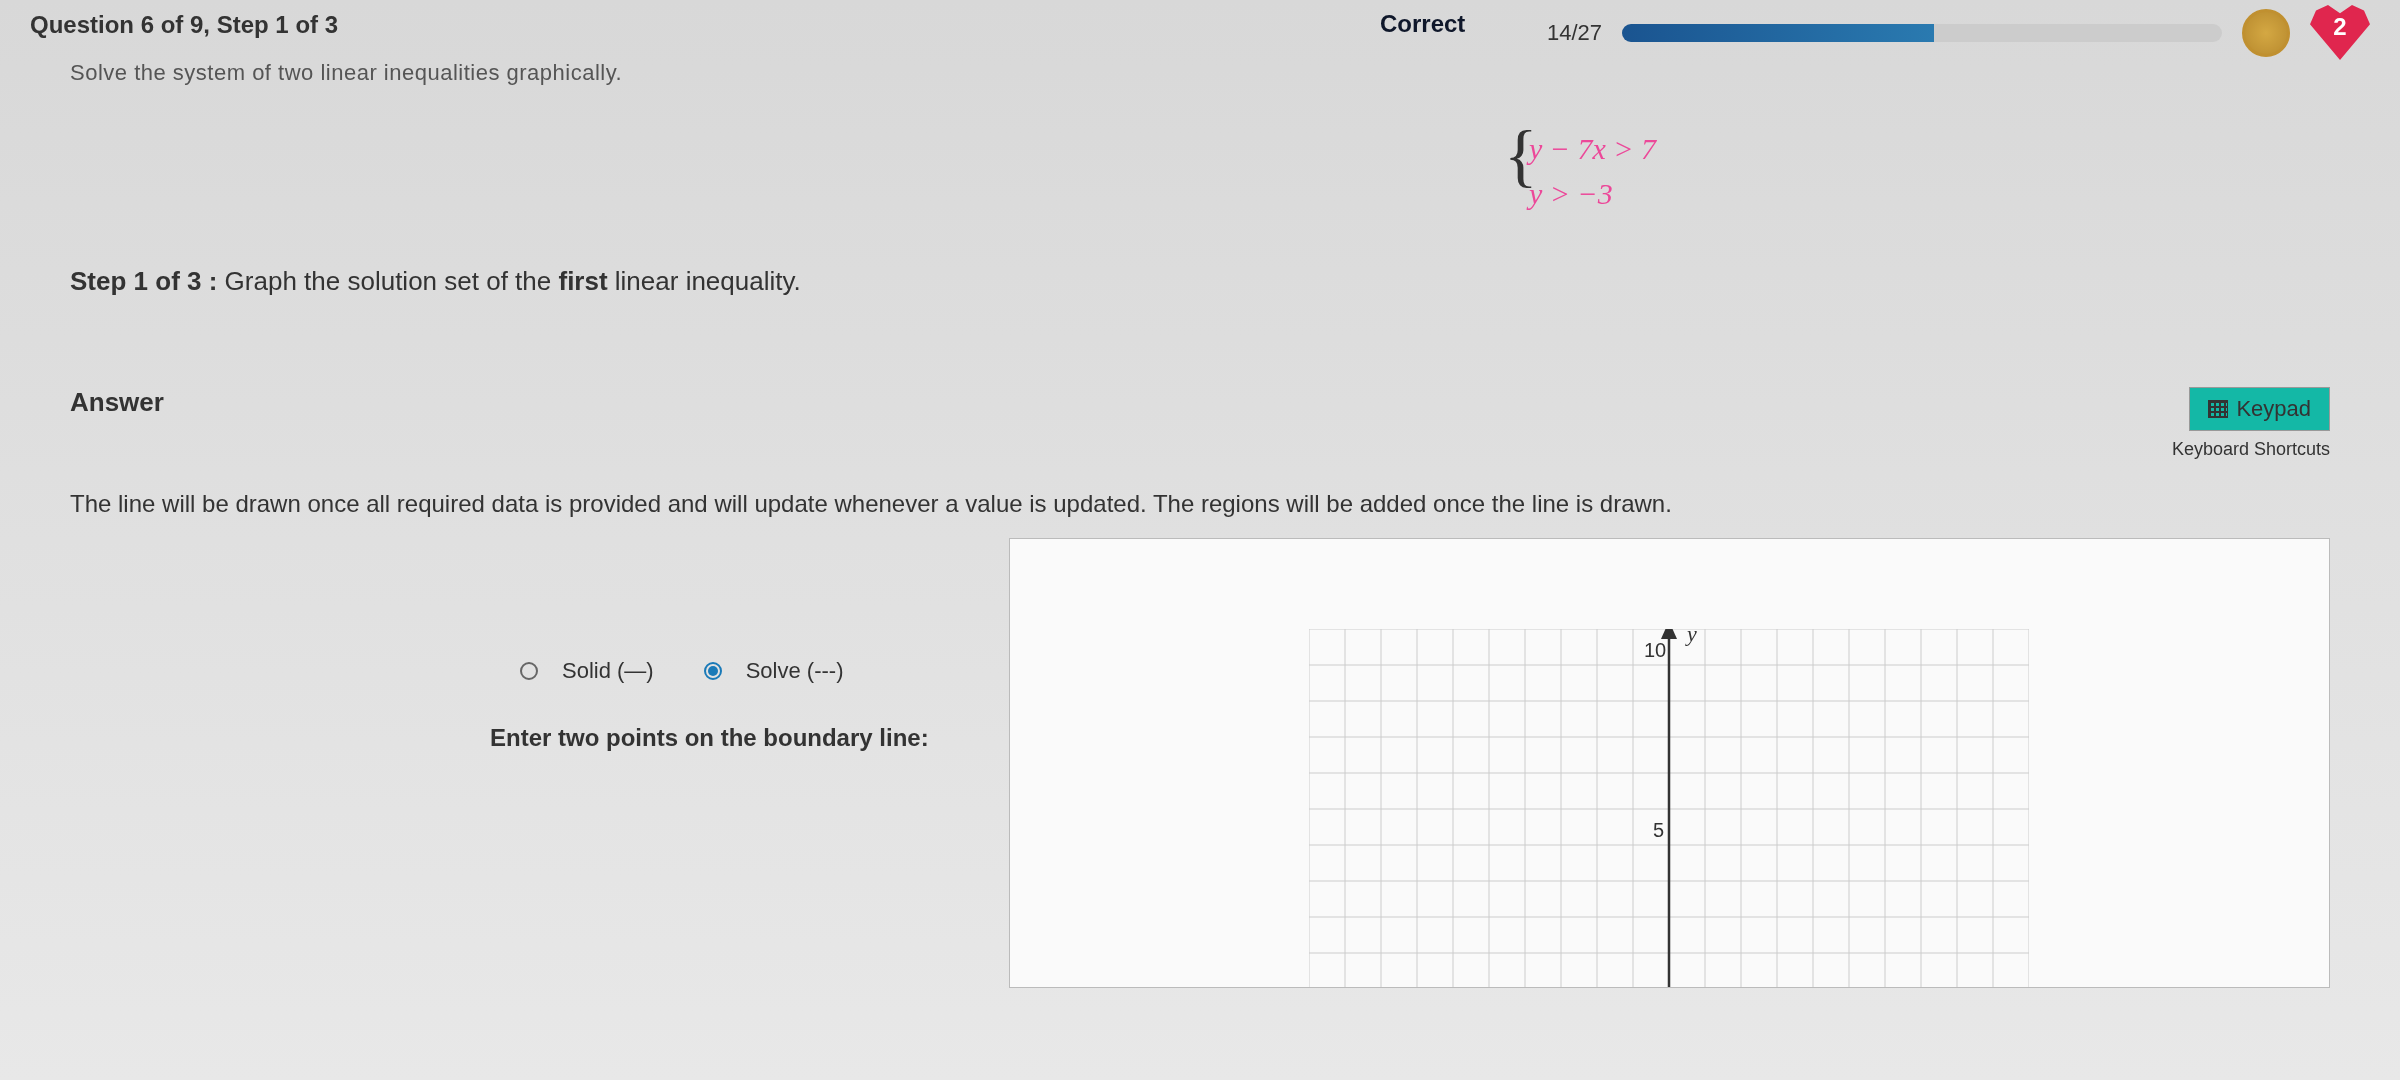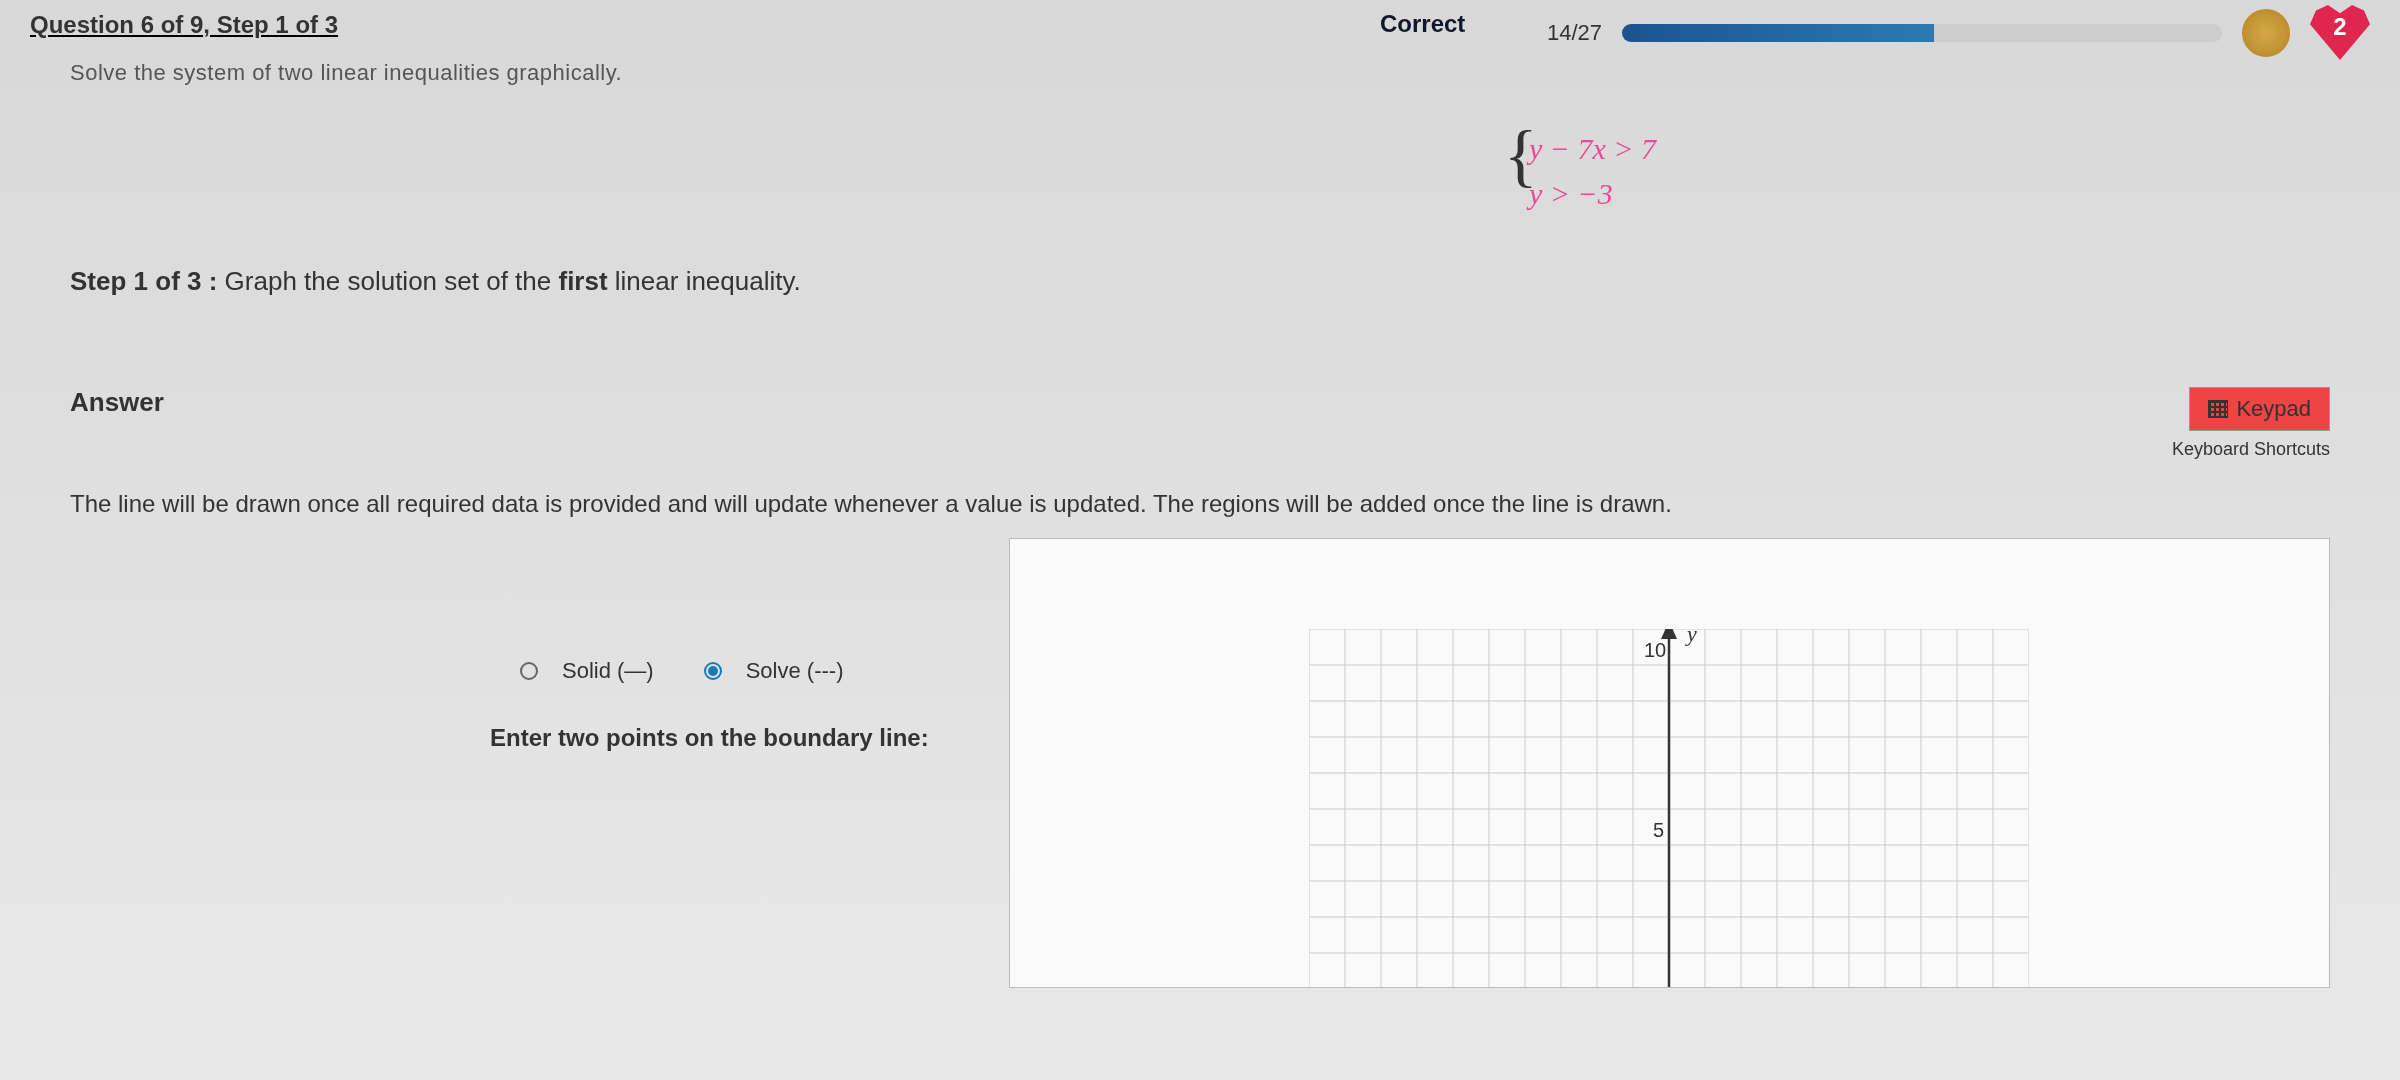--- a/index.html
+++ b/index.html
@@ -13,21 +13,20 @@
       width: 2400px;
       height: 1080px;
       overflow: hidden;
       position: relative;
     }
     .top-bar {
       display: flex;
       align-items: center;
       padding: 5px 30px;
       height: 50px;
-      text-decoration: underline;
     }
     .question-label {
       font-weight: bold;
       color: #333;
       font-size: 24px;
     }
     .score-area {
       position: absolute;
       right: 30px;
       top: 5px;
@@ -146,21 +145,21 @@
     }
     .keypad-area {
       text-align: right;
     }
     .keypad-btn {
       display: inline-flex;
       align-items: center;
       gap: 8px;
       padding: 8px 18px;
       border: 1px solid #999;
-      background: #ef4444;
+      background: #14b8a6;
       font-size: 22px;
       color: #333;
       cursor: pointer;
     }
     .keypad-icon {
       display: inline-block;
       width: 20px;
       height: 18px;
       background:
         repeating-linear-gradient(to right, #333 0 2px, transparent 2px 5px),

